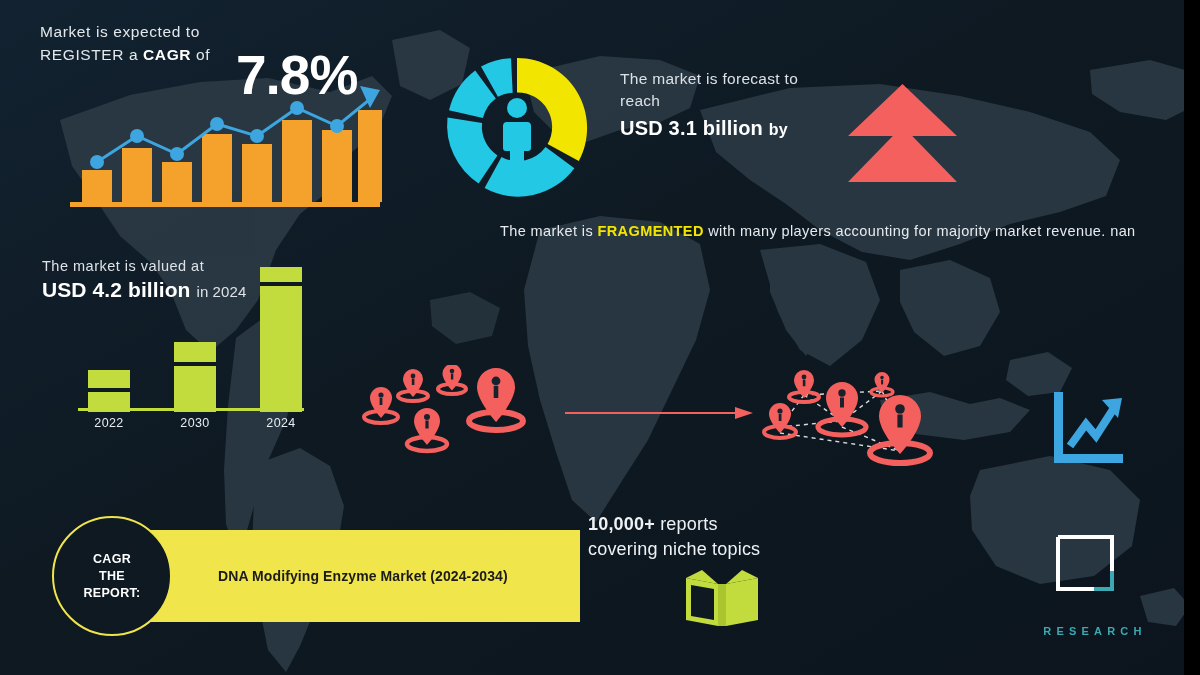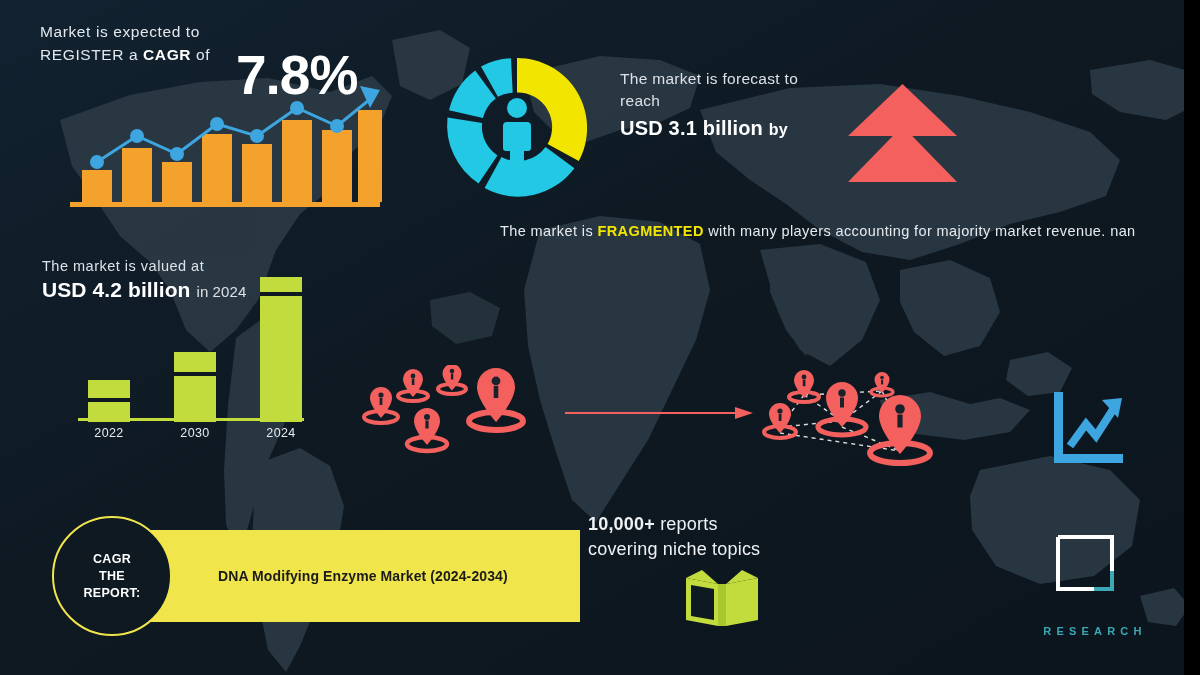--- a/index.html
+++ b/index.html
@@ -57,21 +57,21 @@
   }
   #fragmented-line .hl { color:#f2e600; font-weight:700; }
 
   
   #valued-block { position:absolute; left:42px; top:256px; width:300px; }
   #valued-lead { font-size:14.5px; color:#dce2e7; letter-spacing:.5px; line-height:20px; }
   #valued-value { font-size:21px; font-weight:700; color:#fff; line-height:28px; letter-spacing:.1px; }
   #valued-value .sm { font-size:15px; font-weight:400; color:#dce2e7; }
 
   
-  #green-chart { position:absolute; left:70px; top:270px; width:240px; height:175px; }
+  #green-chart { position:absolute; left:70px; top:260px; width:240px; height:175px; }
   #green-bars { position:absolute; left:0; top:0; width:240px; height:152px; }
   .gbar { position:absolute; bottom:0; background:#c3dc3d; }
   .gbar .divider { position:absolute; left:0; width:100%; height:4px; background:#0e1922; }
   #green-axis { position:absolute; left:8px; top:148px; width:226px; height:3px; background:#c3dc3d; }
   .gyear {
     position:absolute; top:156px; font-size:12.5px; color:#e7ecf0;
     font-weight:400; letter-spacing:.4px; text-align:center; width:60px;
   }
 
   

